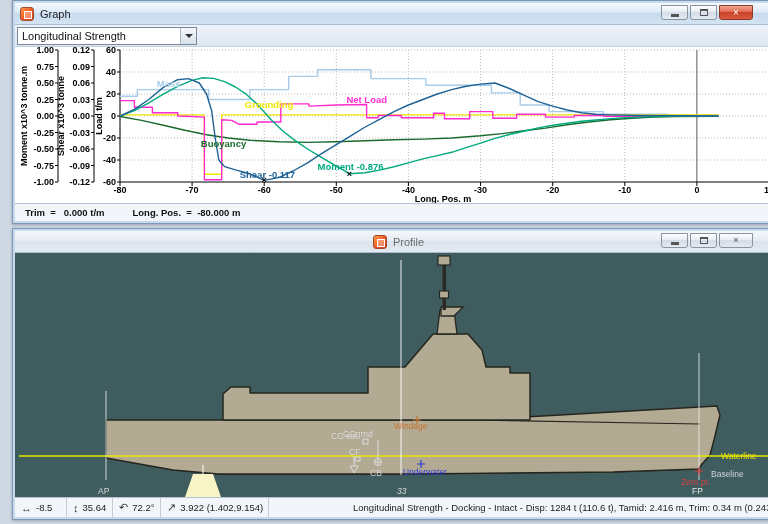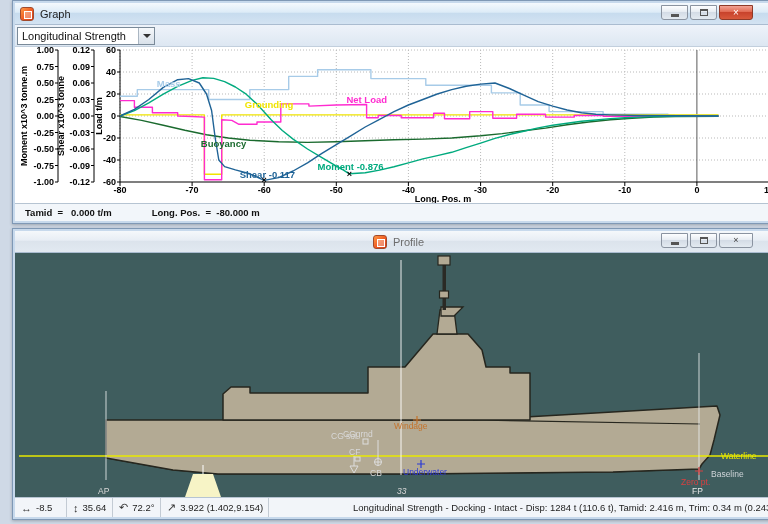--- a/index.html
+++ b/index.html
@@ -29,32 +29,32 @@
     display:flex; align-items:center; justify-content:center;
     font-size:9px; color:#444; line-height:1; }
   .wbtn.close { width:34px; }
   .wbtn.close.active { background:linear-gradient(180deg,#f2a394,#e06a52 45%,#c8432c 50%,#d8593c);
     color:#fff; border-color:#8e3a28; font-size:10px; }
   .glyph-min { width:8px; height:3px; background:#555; margin-top:6px; }
   .glyph-max { width:8px; height:7px; border:1px solid #555; border-top-width:2px; }
 
   .toolbar { height:22px; background:linear-gradient(180deg,#eef3fa,#dde7f2);
     border-bottom:1px solid #c2cfdd; position:relative; }
-  .combobox { position:absolute; left:2px; top:2px; width:138px; height:18px;
+  .combobox { position:absolute; left:2px; top:2px; width:180px; height:18px;
     background:#fff; border:1px solid #7a8a99; display:flex; align-items:center; }
   .combobox .cval { flex:1; font-size:11px; color:#111; padding-left:4px; white-space:nowrap; }
   .combo-arrow { width:16px; height:16px; border-left:1px solid #aab6c2;
     background:linear-gradient(180deg,#f5f8fb,#d9e1ea); display:flex; align-items:center; justify-content:center; }
   .combo-arrow::after { content:""; border:4px solid transparent; border-top-color:#333; margin-top:4px; }
 
   .plotarea { height:156px; background:#fff; position:relative; }
   .statusbar { height:18px; background:#f2f6fa; border-top:1px solid #b6c4d2;
     display:flex; align-items:center; font-size:9.5px; font-weight:bold; color:#111; }
   .statusbar .sitem { white-space:pre; margin-left:10px; }
-  .statusbar .sitem:nth-child(2){ margin-left:40px; }
+  .statusbar .sitem:nth-child(2){ margin-left:28px; }
 
   .profile-client { height:244px; background:#3F5D5E; position:relative; }
   .pstatusbar { height:20px; background:#f2f5f9; border-top:1px solid #b6c4d2;
     display:flex; align-items:stretch; font-size:9.5px; color:#222; }
   .pcell { display:flex; align-items:center; padding:0 6px; border-right:1px solid #c3cbd4;
     white-space:nowrap; }
   .pcell .picon { margin-right:4px; font-size:11px; color:#333; }
   .pmsg { flex:1; display:flex; align-items:center; padding-left:84px; white-space:nowrap;
     overflow:hidden; border-right:none; }
 
@@ -195,21 +195,21 @@
         <text x="185.8" y="99.8" fill="#1A6A2E" class="curve-label">Buoyancy</text>
         <text x="229.8" y="61.3" fill="#F0E400" class="curve-label">Grounding</text>
         <text x="331.4" y="55.8" fill="#FF2BD0" class="curve-label">Net Load</text>
         <text x="302.6" y="122.9" fill="#00AA7E" class="curve-label">Moment -0.876</text>
         <text x="334.3" y="129.8" text-anchor="middle" class="marker">×</text>
         <text x="224.7" y="130.6" fill="#1F6396" class="curve-label">Shear -0.117</text>
         <text x="249.2" y="136.4" text-anchor="middle" class="marker">×</text>
       </svg>
   </div>
   <div class="statusbar">
-    <span class="sitem">Tamid  =   0.000 t/m</span>
+    <span class="sitem">Trim  =   0.000 t/m</span>
     <span class="sitem">Long. Pos.  =  -80.000 m</span>
   </div>
 </div>
 
 <div class="window" id="profile-window">
   <div class="titlebar">
     <span class="app-icon"></span>
     <span class="titletext">Profile</span>
     <span class="winbtns">
       <span class="wbtn">

